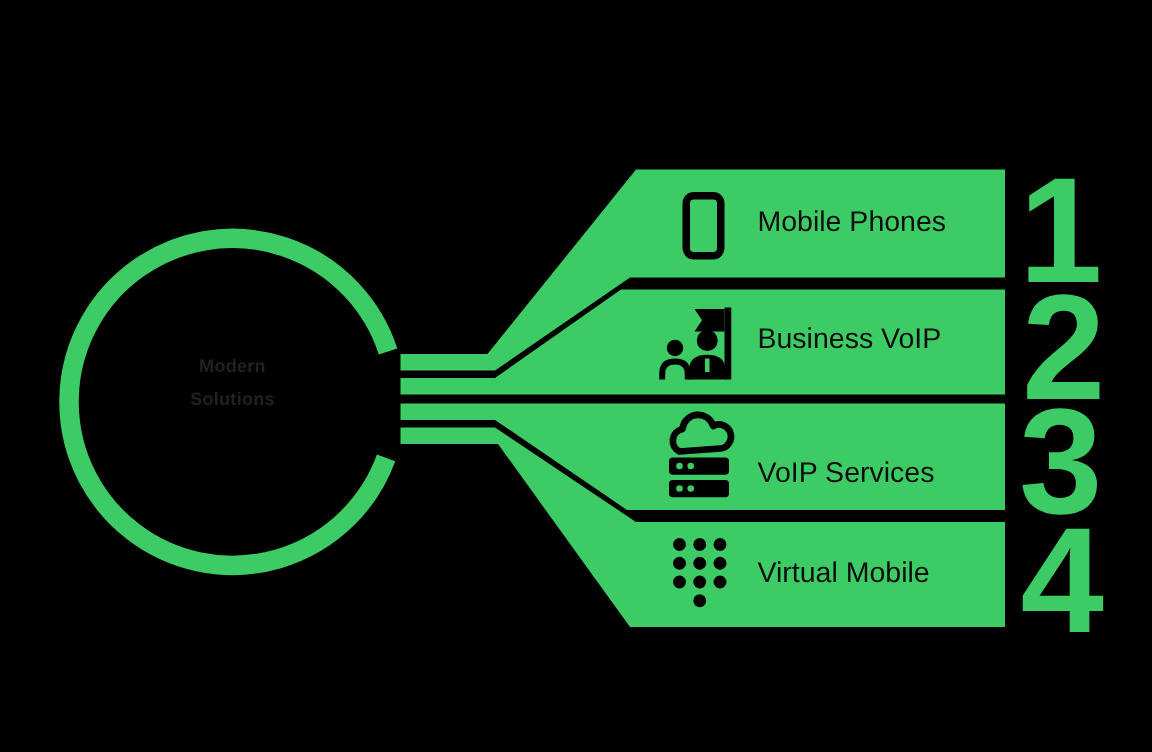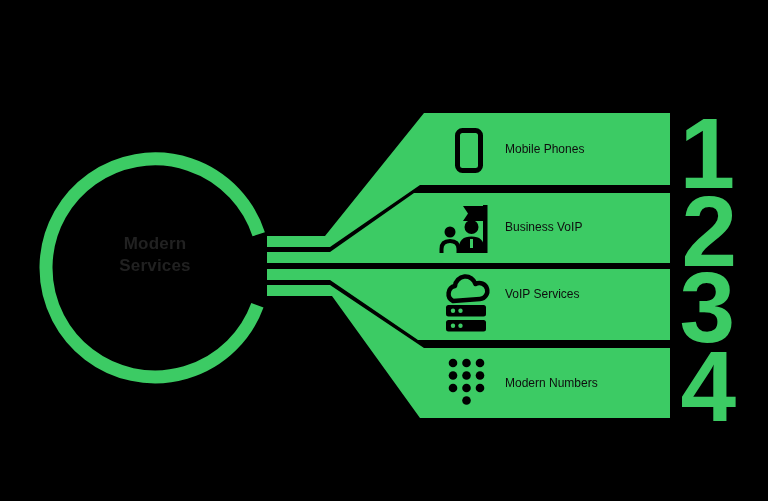--- a/index.html
+++ b/index.html
@@ -10,26 +10,26 @@
     overflow:hidden;
     font-family:"Liberation Sans", sans-serif;
   }
   .stage svg{position:absolute;left:0;top:0;}
   .green{fill:#3CCB64;}
   .ring{fill:none;stroke:#3CCB64;stroke-width:13;}
   .icon-stroke{fill:none;stroke:#000;}
   .circle-title{
     position:absolute;left:55px;top:233px;width:200px;
     text-align:center;color:#212121;
-    font-size:17px;font-weight:bold;line-height:22px;
+    font-size:12px;font-weight:bold;line-height:22px;
     letter-spacing:.2px;
   }
   .item-label{
     position:absolute;left:505px;width:180px;height:20px;
-    line-height:20px;color:#0e0e0e;font-size:12px;
+    line-height:20px;color:#0e0e0e;font-size:19px;
   }
   .num{
     font-family:"Liberation Sans", sans-serif;
     font-weight:bold;font-size:100px;
     fill:#3CCB64;stroke:#000;stroke-width:9;
     paint-order:stroke;stroke-linejoin:miter;
   }
 </style>
 </head>
 <body>
@@ -83,21 +83,21 @@
     </g>
 
     <text class="num" x="735" y="188" text-anchor="end">1</text>
     <text class="num" x="737" y="266" text-anchor="end">2</text>
     <text class="num" x="735" y="342" text-anchor="end">3</text>
     <text class="num" x="736" y="421" text-anchor="end">4</text>
   </svg>
 
   <div class="circle-title">
     <div>Modern</div>
-    <div>Services</div>
+    <div>Solutions</div>
   </div>
 
   <div class="item-label" style="top:139px">Mobile Phones</div>
   <div class="item-label" style="top:217px">Business VoIP</div>
-  <div class="item-label" style="top:284px">VoIP Services</div>
-  <div class="item-label" style="top:373px">Modern Numbers</div>
+  <div class="item-label" style="top:306px">VoIP Services</div>
+  <div class="item-label" style="top:373px">Virtual Mobile</div>
 
 </div>
 
 </body></html>

